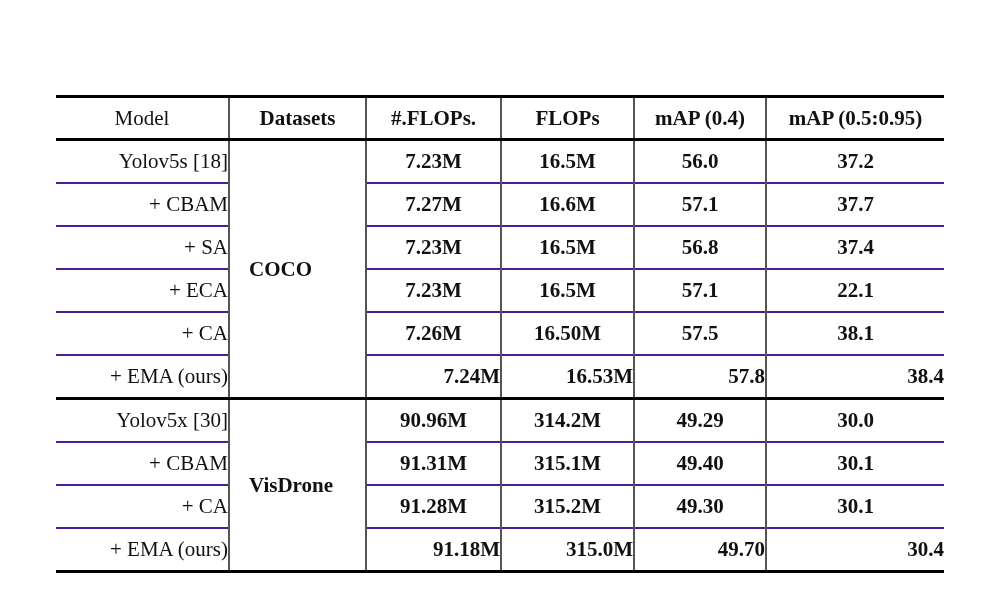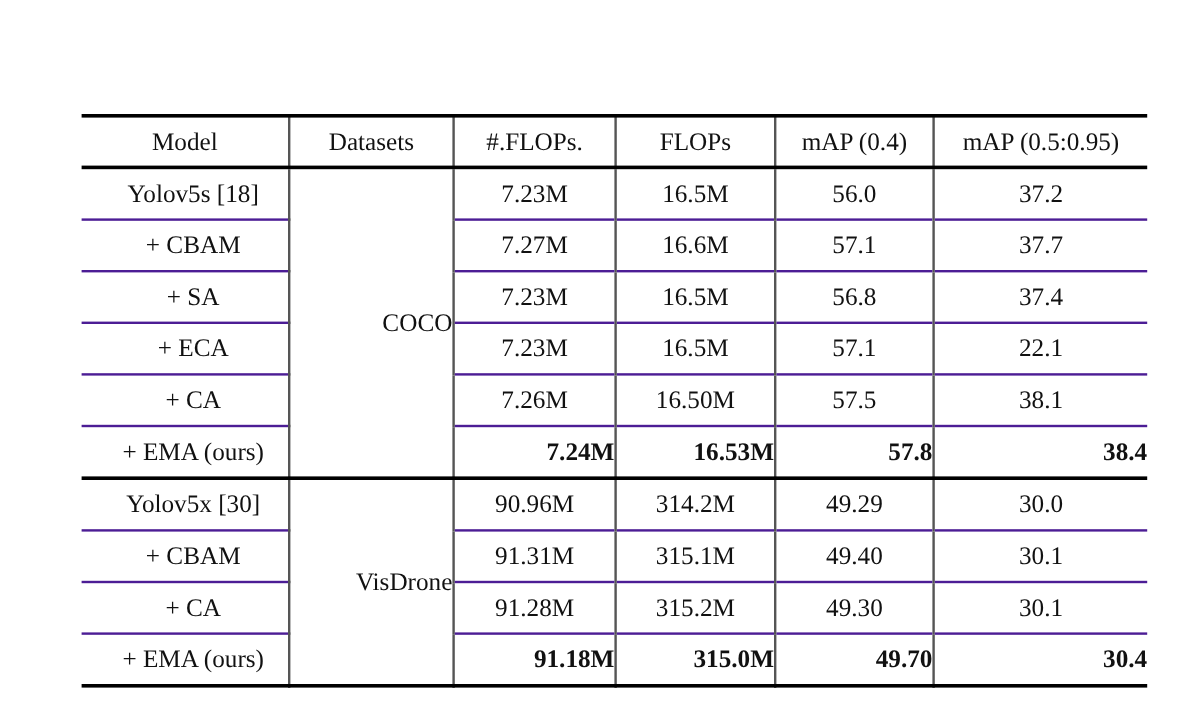--- a/index.html
+++ b/index.html
@@ -11,21 +11,21 @@
     position: relative;
     width: 984px;
     height: 590px;
     background: #ffffff;
     overflow: hidden;
     font-family: "Liberation Serif", "DejaVu Serif", serif;
     color: #111111;
   }
   table.results {
     position: absolute;
-    left: 68px;
+    left: 56px;
     top: 95px;
     width: 888px;
     border-collapse: collapse;
     table-layout: fixed;
     border-bottom: 3px solid #000000;
     font-size: 21px;
   }
   table.results thead tr {
     border-top: 3px solid #000000;
     border-bottom: 3px solid #000000;
@@ -41,36 +41,38 @@
     height: 41px;
     padding: 0;
     text-align: center;
     vertical-align: middle;
     font-size: 21px;
   }
   
   table.results th + th,
   table.results td + td {
     border-left: 2px solid #555555;
+    font-weight: bold;
   }
   
   table.results tbody tr + tr {
     border-top: 2px solid #4c1d95;
   }
   
   table.results tbody tr.section-start {
     border-top: 3px solid #000000;
     margin-top: 35px;
   }
   table.results td.model {
-    text-align: center;
+    text-align: right;
     padding-left: 14px;
   }
   table.results td.dataset {
-    text-align: right;
+    text-align: left;
+    padding-left: 19px;
   }
   table.results td.emph {
     font-weight: bold;
     text-align: right;
   }
   .watermark {
     position: absolute;
     left: 742px;
     top: 529px;
     font-family: "DejaVu Sans", "Liberation Sans", sans-serif;

